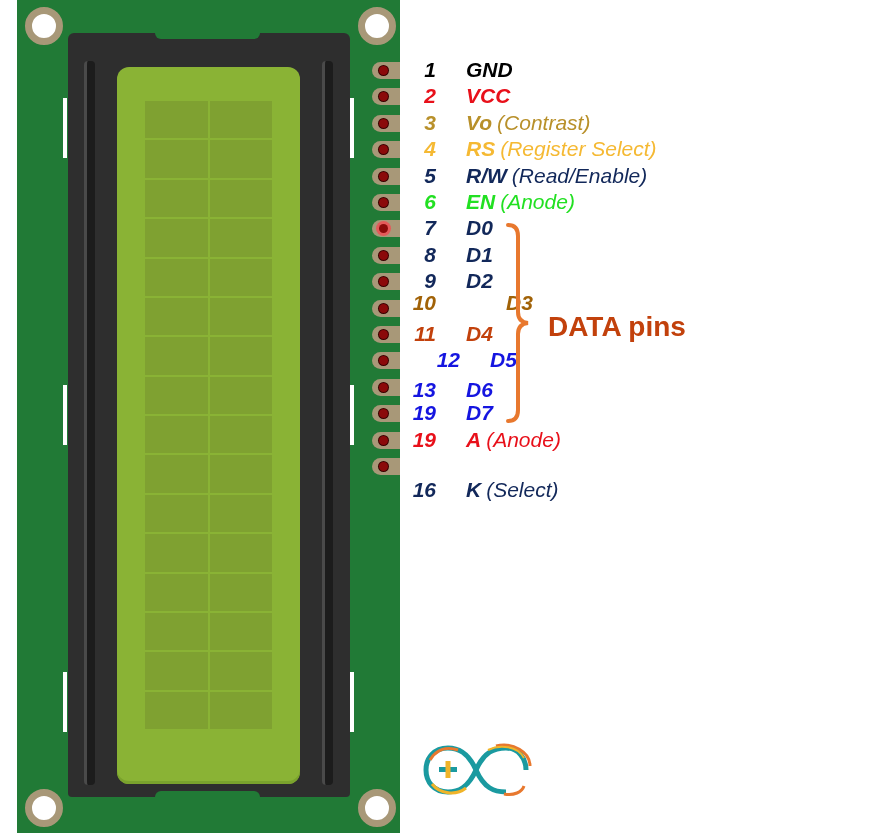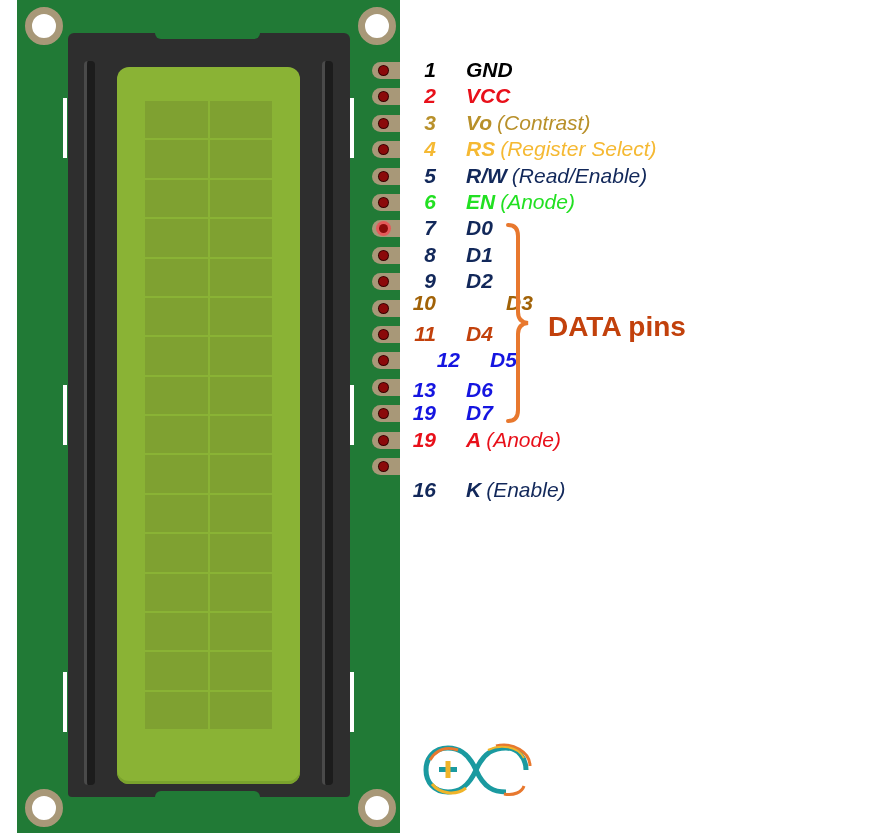--- a/index.html
+++ b/index.html
@@ -215,21 +215,21 @@
       <span class="pin-desc"></span>
     </div>
     <div class="pin-row" style="top: 427.6px; color: rgb(232, 16, 26);">
       <span class="pin-num">19</span>
       <span class="pin-name">A</span>
       <span class="pin-desc">(Anode)</span>
     </div>
     <div class="pin-row" style="top: 478px; color: rgb(18, 40, 90); font-style: italic;">
       <span class="pin-num">16</span>
       <span class="pin-name">K</span>
-      <span class="pin-desc">(Enable)</span>
+      <span class="pin-desc">(Select)</span>
     </div>
   </div>
 
 <svg class="brace" width="26" height="202" viewBox="0 0 26 202">
   <path d="M2 3 Q12 3 12 14 L12 90 Q12 100 22 101 Q12 102 12 112 L12 188 Q12 199 2 199" fill="none" stroke="#e8782e" stroke-width="4" stroke-linecap="round"></path>
 </svg>
 <div class="data-label">DATA pins</div>
 
 <svg class="logo" width="125" height="60" viewBox="0 0 125 60">
   <g fill="none" stroke-width="5">

